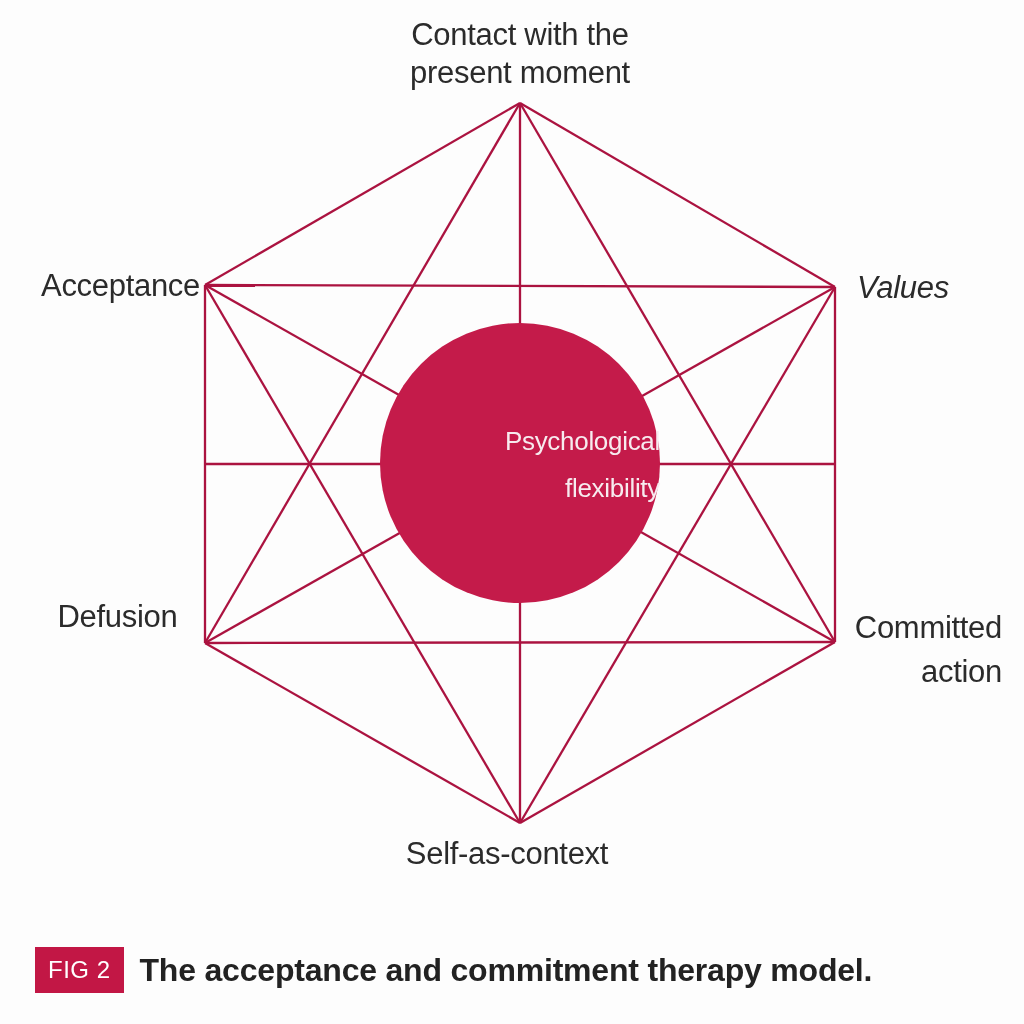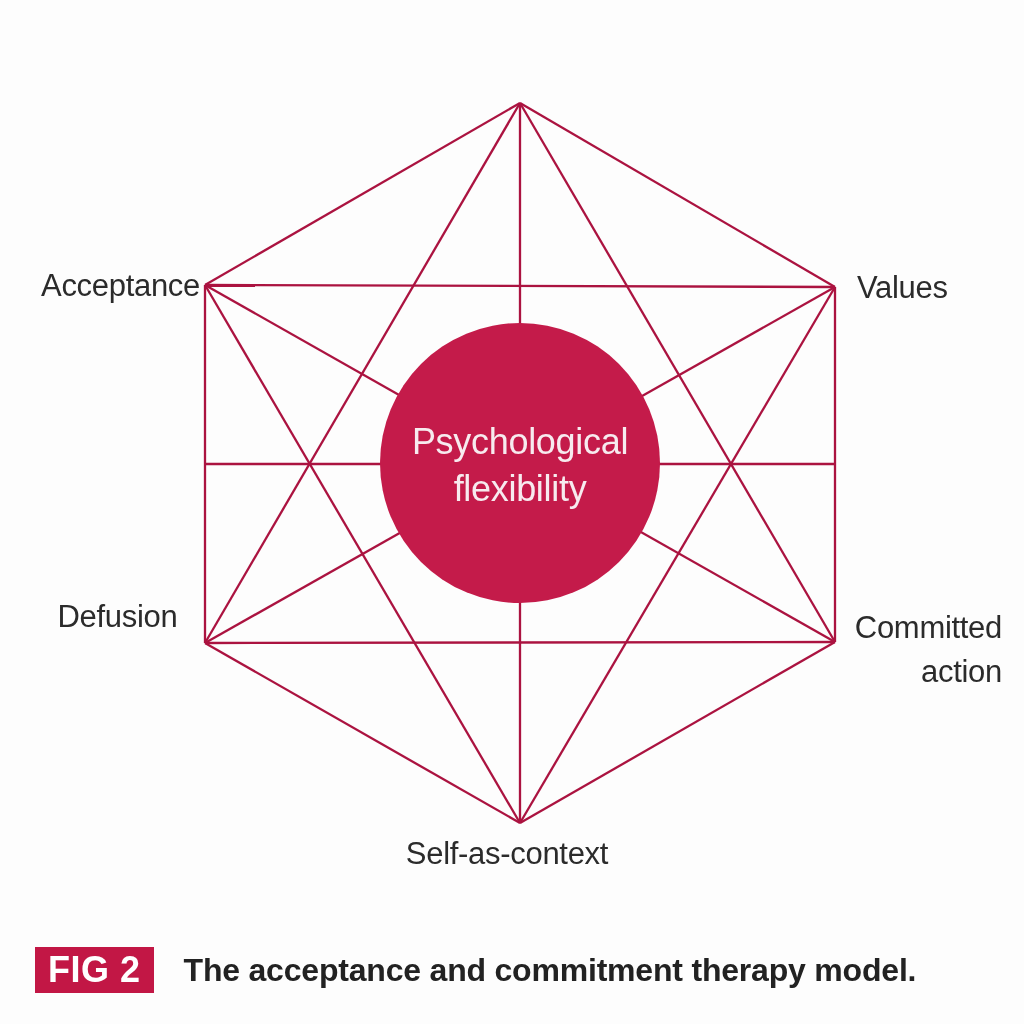--- a/index.html
+++ b/index.html
@@ -26,56 +26,56 @@
     top: 0;
   }
   .node-label {
     position: absolute;
     font-size: 31px;
     line-height: 38px;
     letter-spacing: -0.3px;
     color: var(--label, #2b2b2b);
   }
   #lbl-contact    { left: 372px; top: 16px;  width: 296px; text-align: center; }
-  #lbl-values     { left: 857px; top: 269px; width: 150px; text-align: left; }
+  #lbl-values     { left: 857px; top: 269px; width: 150px; text-align: left; font-style: italic; }
   #lbl-committed  { left: 838px; top: 606px; width: 164px; text-align: right; line-height: 44px; }
   #lbl-self       { left: 377px; top: 835px; width: 260px; text-align: center; }
   #lbl-defusion   { left: 50px;  top: 598px; width: 135px; text-align: center; }
   #lbl-acceptance { left: 32px;  top: 267px; width: 168px; text-align: right; }
   #center-label {
     position: absolute;
     left: 380px;
     top: 418px;
     width: 280px;
-    text-align: center;
-    font-size: 36px;
+    text-align: right;
+    font-size: 26px;
     line-height: 47px;
     letter-spacing: -0.3px;
     color: var(--circletext, #f7ebef);
   }
   #caption {
     position: absolute;
     left: 35px;
     top: 947px;
     display: flex;
     align-items: center;
   }
   #fig-tag {
     display: inline-block;
     background: var(--figbox, #c21745);
     color: var(--figtext, #ffffff);
-    font-size: 36px;
-    font-weight: bold;
+    font-size: 24px;
+    font-weight: normal;
     line-height: 34px;
     padding: 6px 13px;
     letter-spacing: 0.5px;
     white-space: nowrap;
   }
   #caption-text {
-    margin-left: 30px;
+    margin-left: 16px;
     font-size: 32px;
     font-weight: bold;
     letter-spacing: -0.2px;
     color: var(--caption, #222222);
     white-space: nowrap;
   }
 </style>
 </head>
 <body>
 
@@ -96,20 +96,21 @@
         <line x1="835" y1="642" x2="205" y2="643" stroke="#ab1340" stroke-width="2.3"></line>
         <line x1="520" y1="823" x2="205" y2="285" stroke="#ab1340" stroke-width="2.3"></line>
         <line x1="520" y1="103" x2="520" y2="823" stroke="#ab1340" stroke-width="2.3"></line>
         <line x1="835" y1="287" x2="205" y2="643" stroke="#ab1340" stroke-width="2.3"></line>
         <line x1="835" y1="642" x2="205" y2="285" stroke="#ab1340" stroke-width="2.3"></line>
         <line x1="205" y1="464" x2="835" y2="464" stroke="#ab1340" stroke-width="2.3"></line>
       </g>
     <circle id="center-circle" cx="520" cy="463" r="140" fill="#c41b4a"></circle>
   </svg>
 
+  <div class="node-label" id="lbl-contact">Contact with the present moment</div>
 
   <div class="node-label" id="lbl-values">Values</div>
 
   <div class="node-label" id="lbl-committed">Committed action</div>
 
   <div class="node-label" id="lbl-self">Self-as-context</div>
 
   <div class="node-label" id="lbl-defusion">Defusion</div>
 
   <div class="node-label" id="lbl-acceptance">Acceptance</div>

